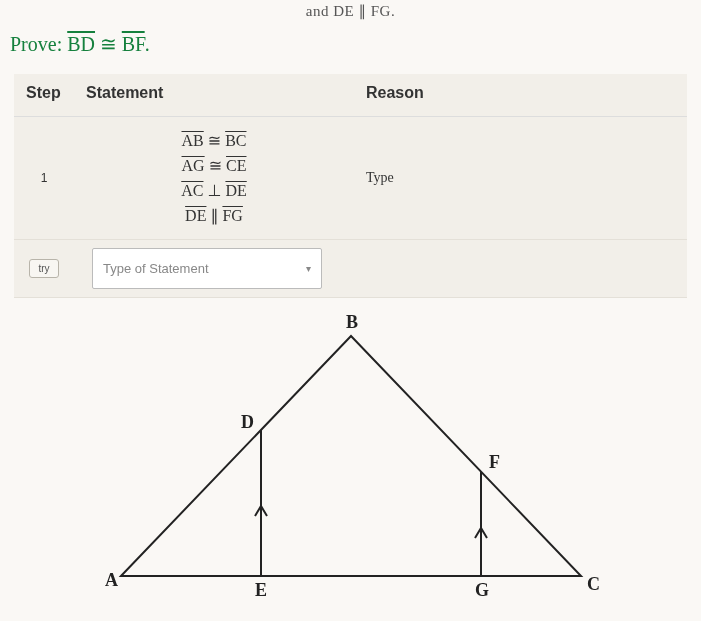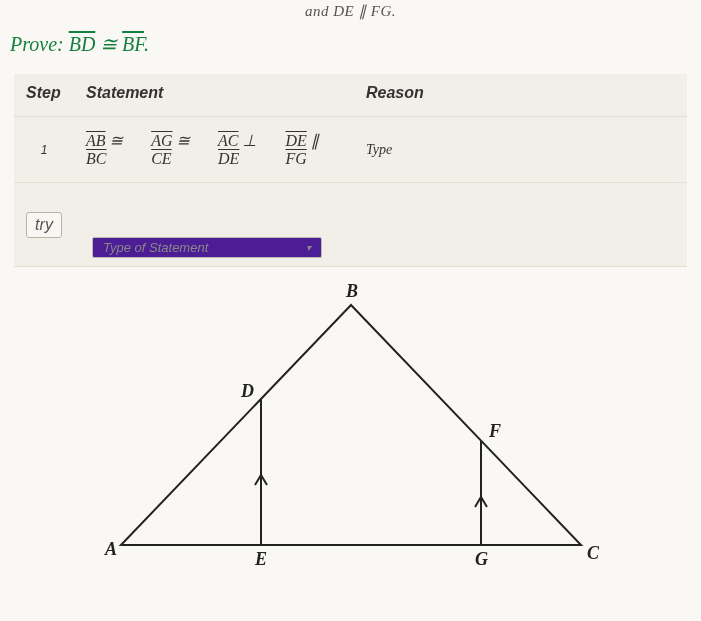--- a/index.html
+++ b/index.html
@@ -10,21 +10,20 @@
     background: #f5f3f0;
     color: #2a2a2a;
     overflow: hidden;
     position: relative;
   }
   .page {
     background: #faf8f5;
     width: 100%;
     height: 100%;
     padding: 0;
-    font-style: italic;
   }
   .top-fragment {
     text-align: center;
     font-size: 15px;
     color: #555;
     padding-top: 2px;
     letter-spacing: 0.5px;
   }
   .prove {
     font-size: 20px;
@@ -54,59 +53,58 @@
     padding: 8px 12px;
     vertical-align: middle;
     color: #333;
     border-bottom: 1px solid #e4e0d8;
   }
   .step-col { width: 60px; text-align: center; font-family: Arial, sans-serif; font-size: 12px;}
   .stmt-col { width: 280px; }
   .reason-col { }
   .math-stack {
     display: flex;
-    flex-direction: row;
+    flex-direction: column;
     gap: 6px;
     align-items: center;
     font-family: 'Times New Roman', serif;
     font-size: 16px;
     padding: 6px 0;
   }
   .try-row td {
     padding: 6px 8px;
     background: #f2efe9;
   }
   .try-btn {
     display: inline-block;
     border: 1px solid #b8b4aa;
     border-radius: 3px;
     padding: 3px 8px;
-    font-size: 16px;
+    font-size: 10px;
     font-family: Arial, sans-serif;
     background: #f8f6f2;
     color: #555;
     cursor: pointer;
     vertical-align: middle;
   }
   .type-select {
     display: inline-flex;
     align-items: center;
     justify-content: space-between;
     border: 1px solid #bbb;
-    background: #4c1d95;
-    padding: 2px 10px;
+    background: #ffffff;
+    padding: 12px 10px;
     width: 230px;
     font-size: 13px;
     font-family: Arial, sans-serif;
     color: #888;
     margin-left: 6px;
     cursor: pointer;
     vertical-align: middle;
     border-radius: 2px;
-    margin-top: 46px;
   }
   .type-select .caret {
     font-size: 10px;
     color: #888;
   }
   .diagram-area {
     width: 100%;
     display: flex;
     justify-content: center;
     padding-top: 8px;

